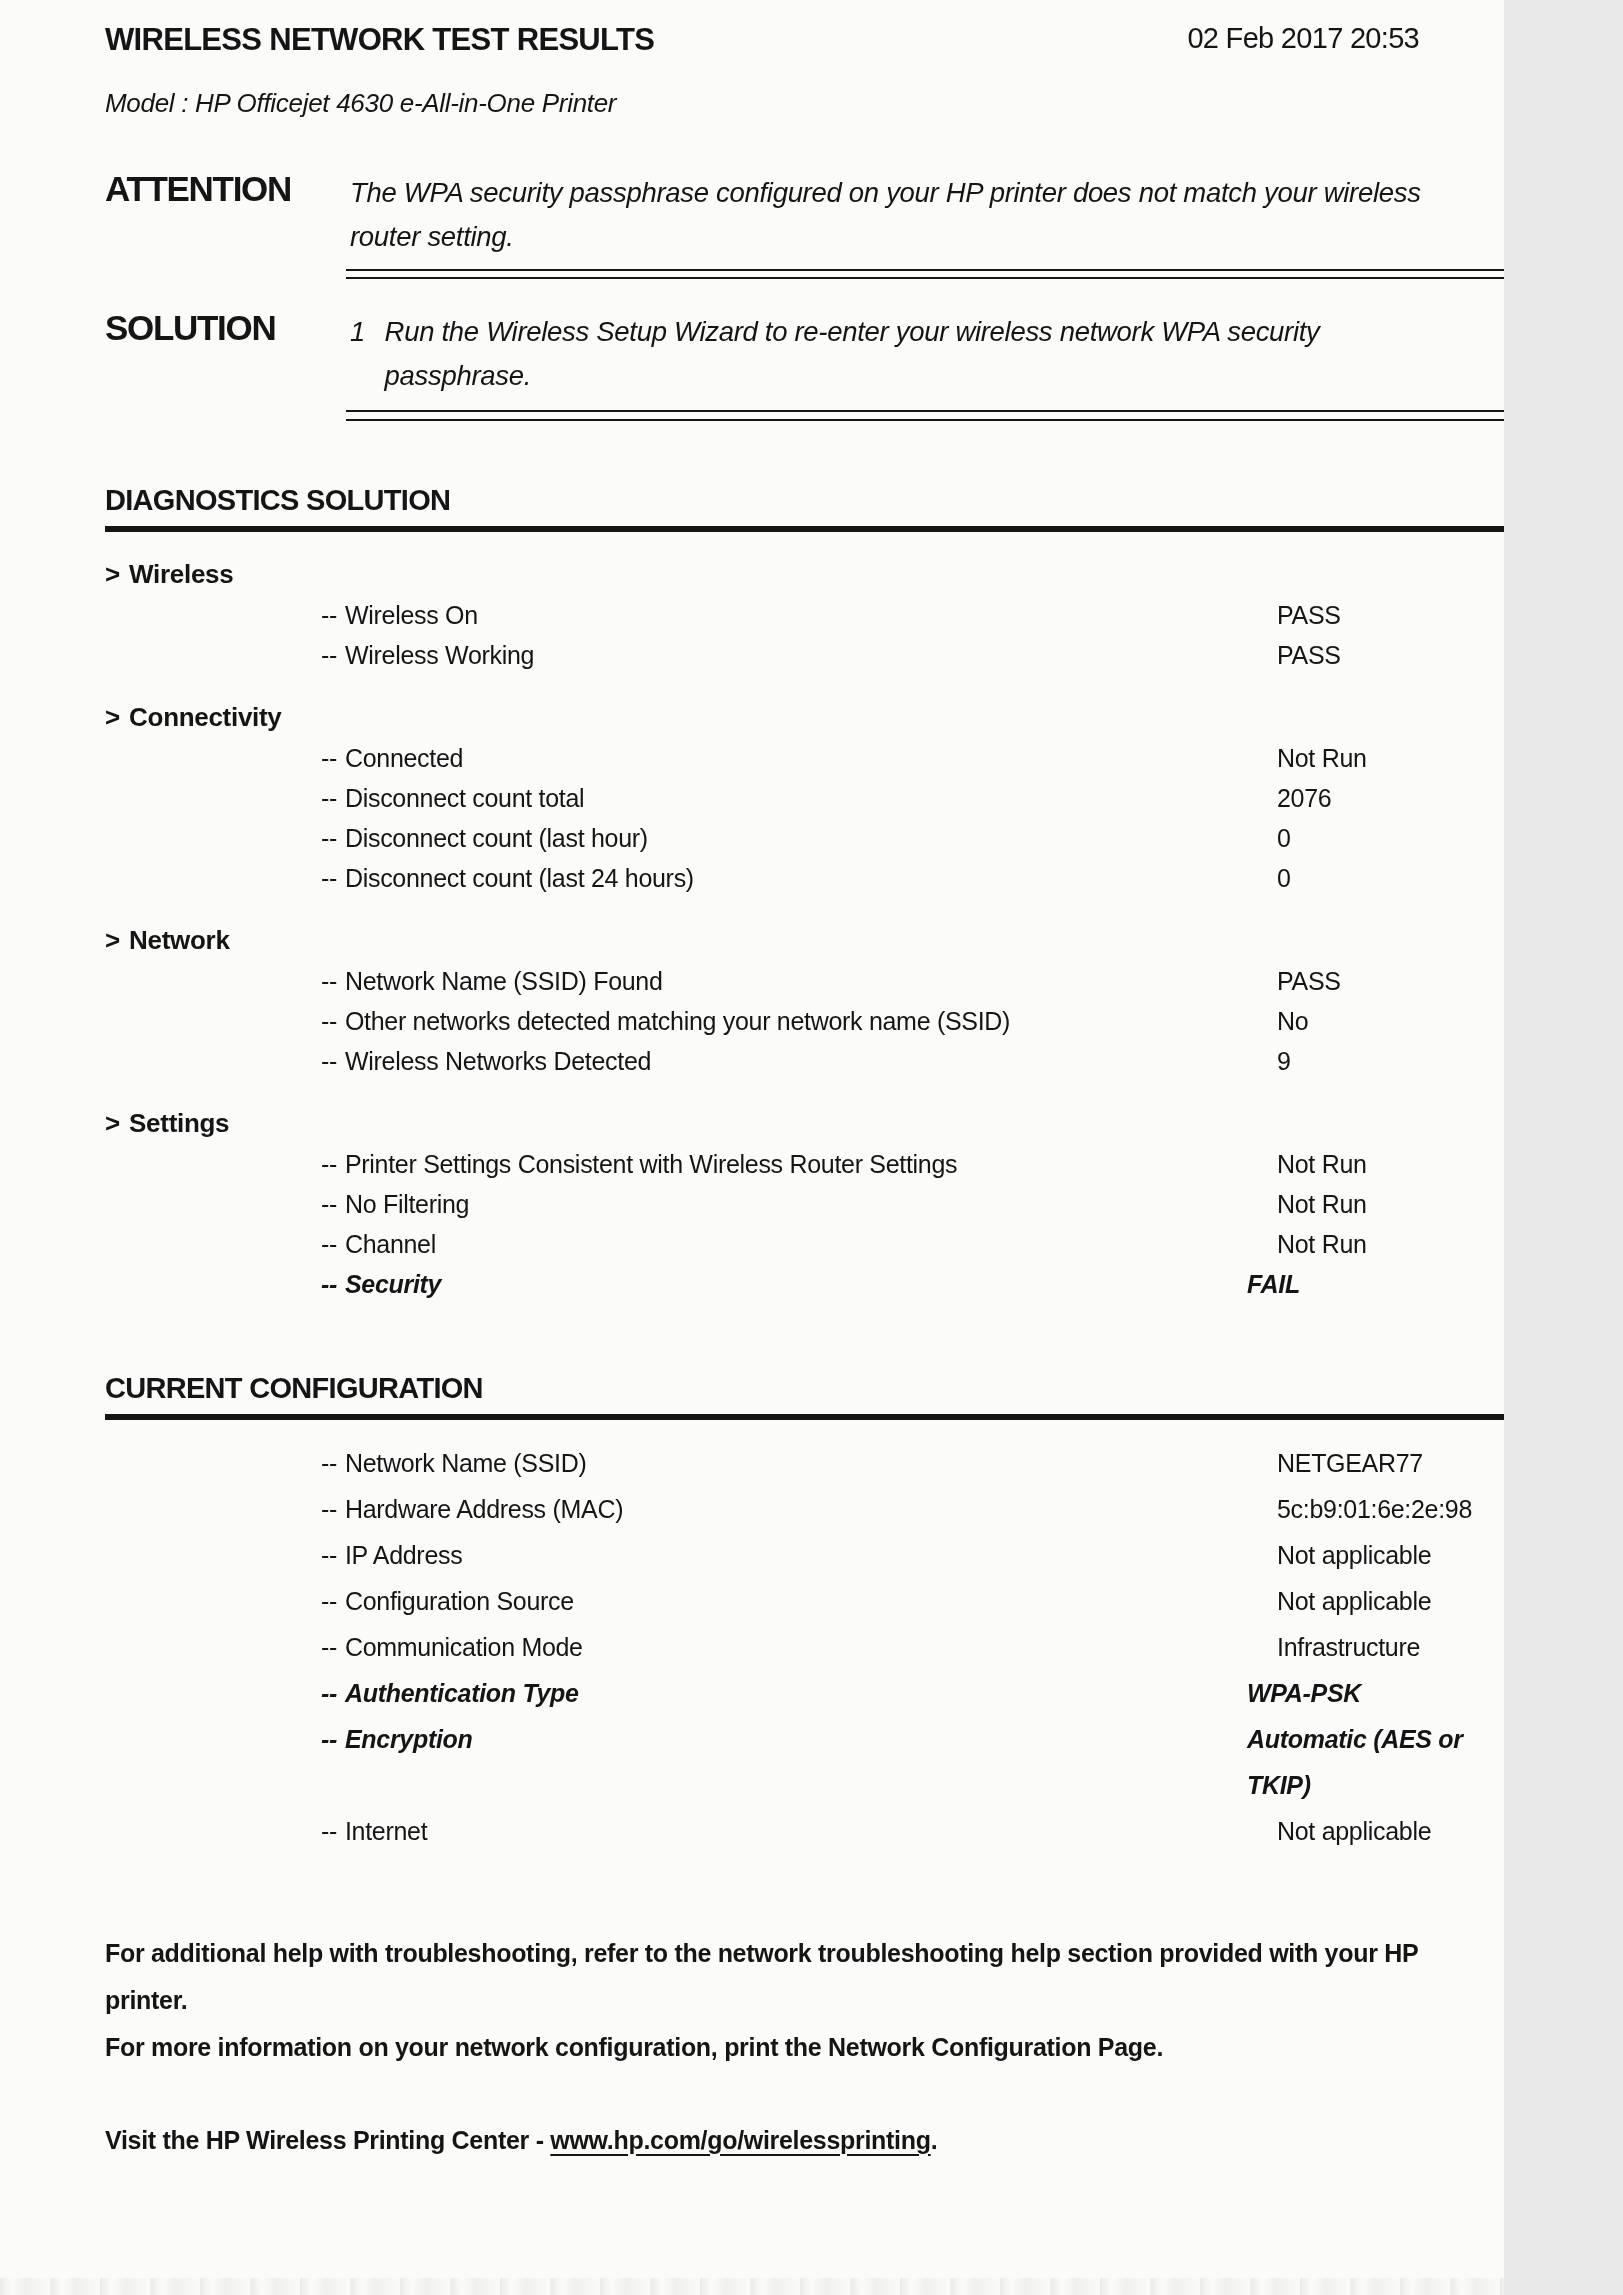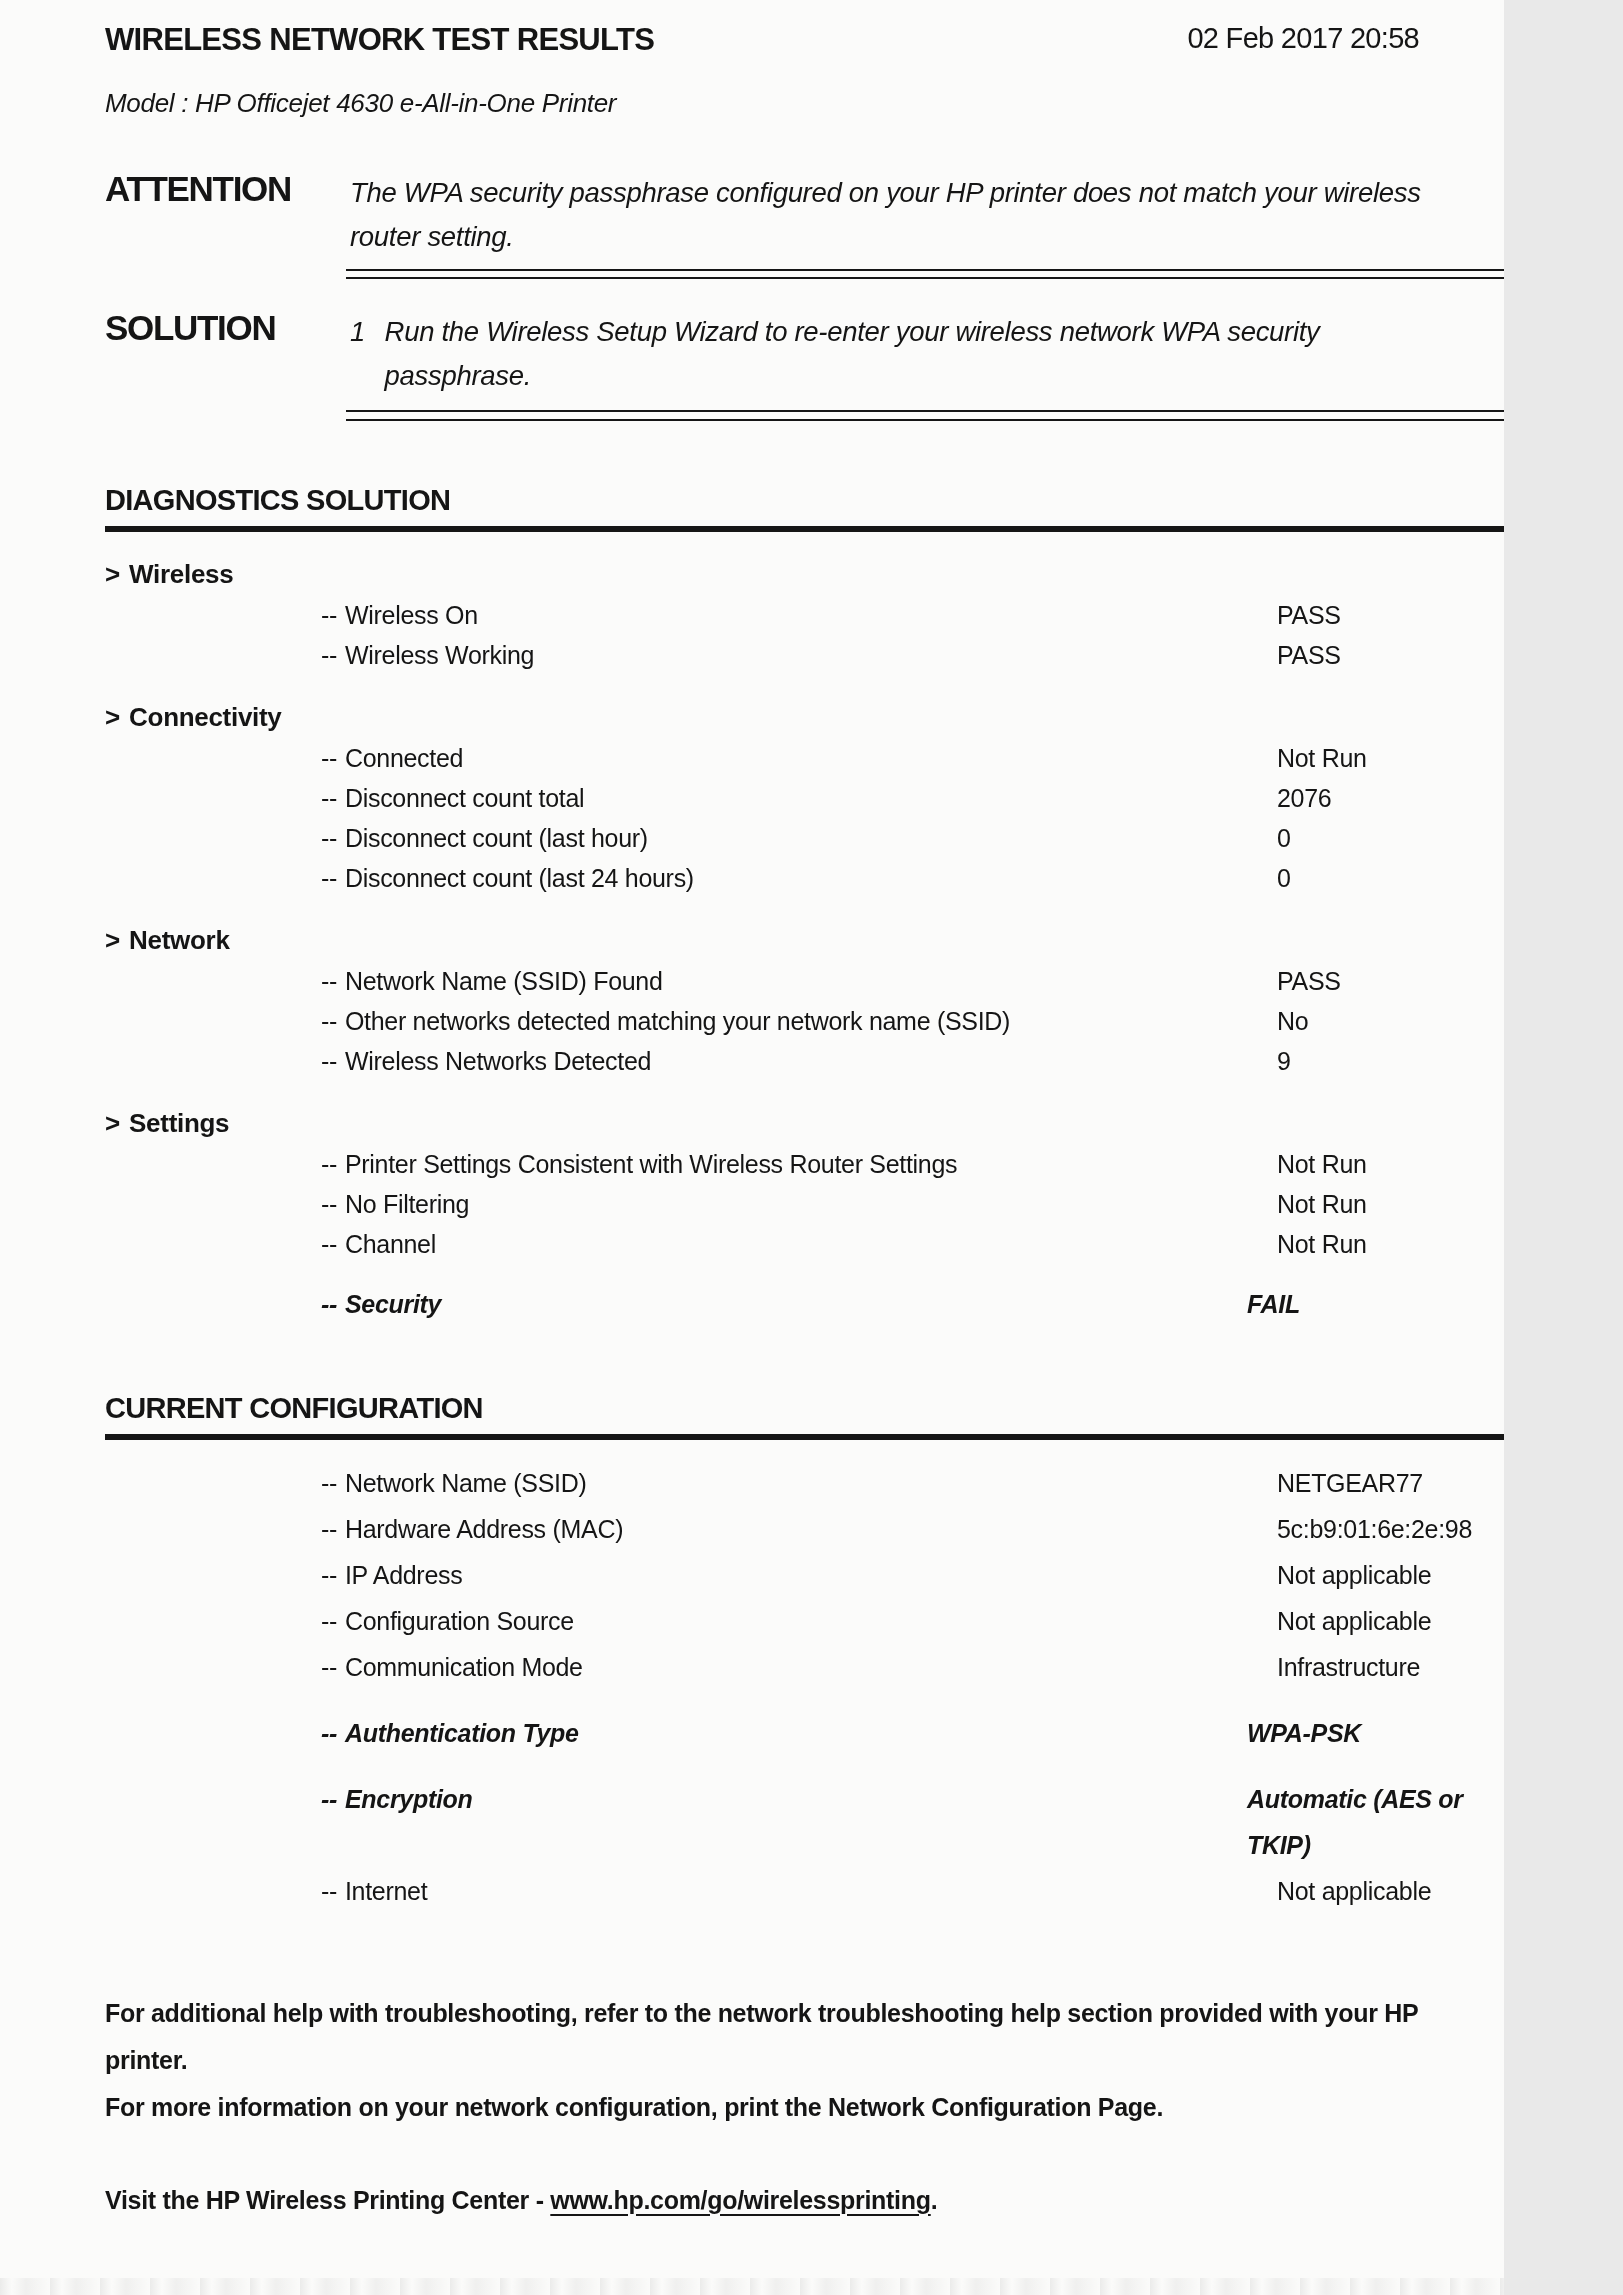--- a/index.html
+++ b/index.html
@@ -107,21 +107,20 @@
     padding-left: 216px;
     letter-spacing: -0.3px;
   }
   .config-list .item-row { line-height: 46px; }
   .item-label { flex: 0 0 956px; }
   .dash { margin-right: 7.9px; }
   .item-value { flex: 1 1 auto; }
   .item-row.em {
     font-weight: bold;
     font-style: italic;
-    margin-top: 20px;
   }
   .item-row.em .item-value { margin-left: -30px; }
   
   .footer-help {
     margin-top: 76px;
     font-size: 25px;
     line-height: 47px;
     letter-spacing: -0.3px;
     max-width: 1375px;
   }
@@ -152,21 +151,21 @@
     );
   }
 </style>
 </head>
 <body>
 
 <div class="page">
 
   <div class="header-row">
     <div class="doc-title">WIRELESS NETWORK TEST RESULTS</div>
-    <div class="doc-date">02 Feb 2017 20:58</div>
+    <div class="doc-date">02 Feb 2017 20:53</div>
   </div>
 
   <div class="model-line">Model : HP Officejet 4630 e-All-in-One Printer</div>
 
   <div class="callout attention">
     <div class="callout-label">ATTENTION</div>
     <div class="callout-body">The WPA security passphrase configured on your HP printer does not match your wireless router setting.</div>
   </div>
   <div class="double-rule after-attention"></div>
 

